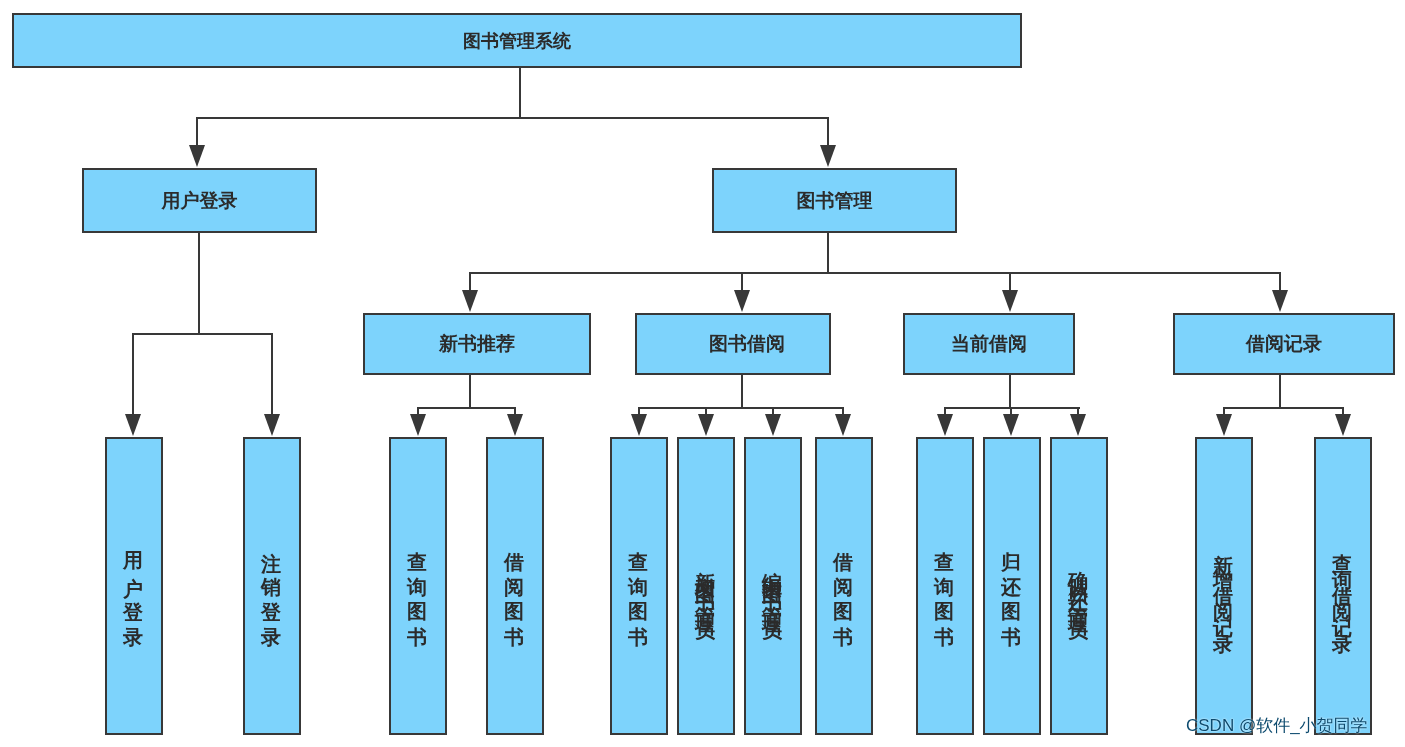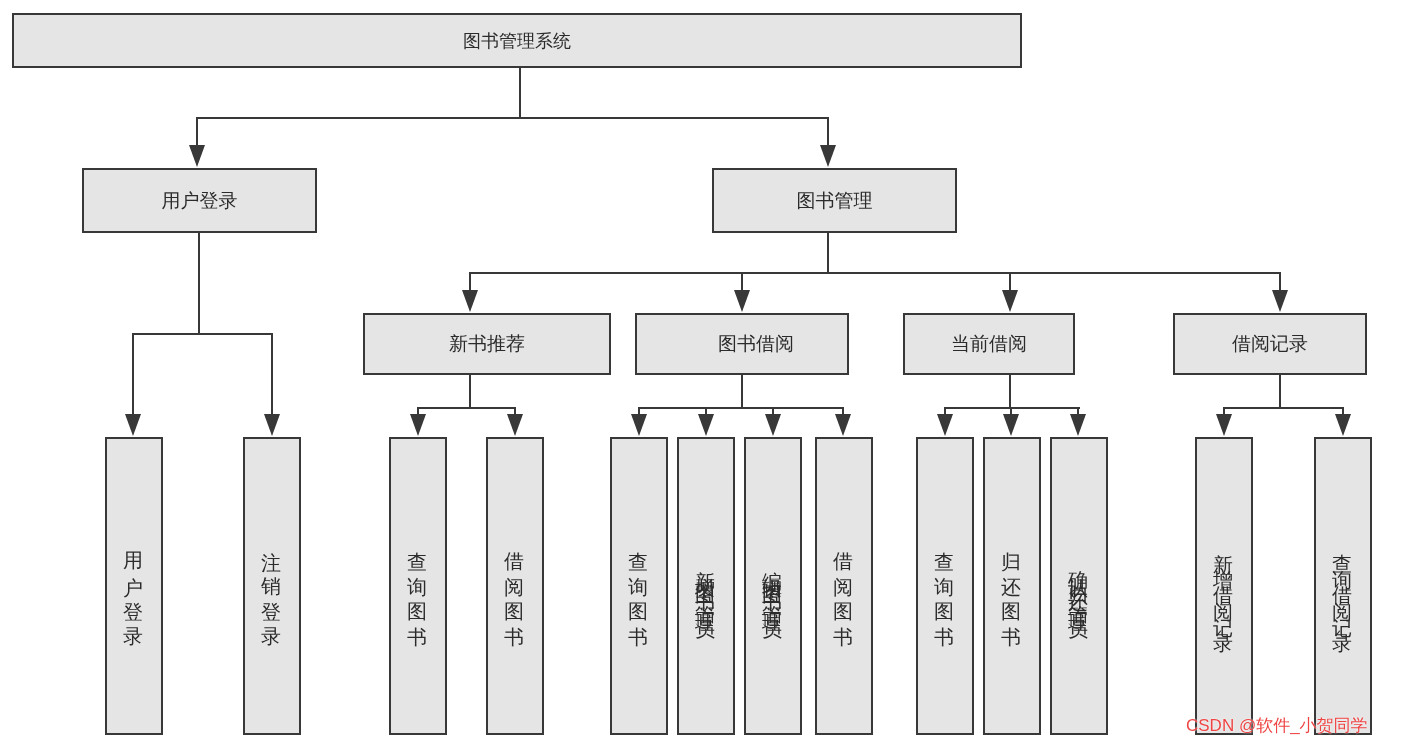--- a/index.html
+++ b/index.html
@@ -10,41 +10,42 @@
     font-family:"Liberation Sans","DejaVu Sans",sans-serif;
     overflow:hidden;
   }
   .connectors{position:absolute;left:0;top:0;z-index:1;}
   .connectors path{stroke:#383838;stroke-width:2;fill:none;}
   .connectors polygon{fill:#383838;stroke:none;}
   .box{
     position:absolute;
     box-sizing:border-box;
     border:2px solid #383838;
-    background:#e5e5e5;
+    background:#7dd3fc;
     display:flex;align-items:center;justify-content:center;
     color:#2b2b2b;
     z-index:2;
     text-align:left;
+    font-weight:bold;
   }
   .h-root{font-size:18px;}
   .h-node{font-size:19px;}
   .v{
     writing-mode:vertical-rl;
     text-orientation:mixed;
     font-size:20px;
     letter-spacing:25px;
   }
   .v-med{letter-spacing:16px;}
   .v-dense{letter-spacing:7px;}
   .watermark{
     position:absolute;
     left:1186px;top:714px;
     font-size:17px;
-    color:#ef4444;
+    color:#0c4a6e;
     z-index:3;
     white-space:nowrap;
     text-shadow:0 0 2px #ffffff;
   }
 </style>
 </head>
 <body>
 
 <div class="canvas">
 
@@ -128,30 +129,30 @@
     <span>图书管理系统</span>
   </div>
 
   <div class="box h-node" style="left:82px;top:168px;width:235px;height:65px;">
     <span>用户登录</span>
   </div>
   <div class="box h-node" style="left:712px;top:168px;width:245px;height:65px;">
     <span>图书管理</span>
   </div>
 
-  <div class="box h-node" style="left:363px;top:313px;width:248px;height:62px;">
+  <div class="box h-node" style="left:363px;top:313px;width:228px;height:62px;">
     <span>新书推荐</span>
   </div>
-  <div class="box h-node" style="left:635px;top:313px;width:214px;height:62px;padding-left:28px;">
+  <div class="box h-node" style="left:635px;top:313px;width:196px;height:62px;padding-left:28px;">
     <span>图书借阅</span>
   </div>
   <div class="box h-node" style="left:903px;top:313px;width:172px;height:62px;">
     <span>当前借阅</span>
   </div>
-  <div class="box h-node" style="left:1173px;top:313px;width:194px;height:62px;">
+  <div class="box h-node" style="left:1173px;top:313px;width:222px;height:62px;">
     <span>借阅记录</span>
   </div>
 
   <div class="box v" style="left:105px;top:437px;width:58px;height:298px;">
     <span>用户登录</span>
   </div>
   <div class="box v" style="left:243px;top:437px;width:58px;height:298px;">
     <span>注销登录</span>
   </div>
 

